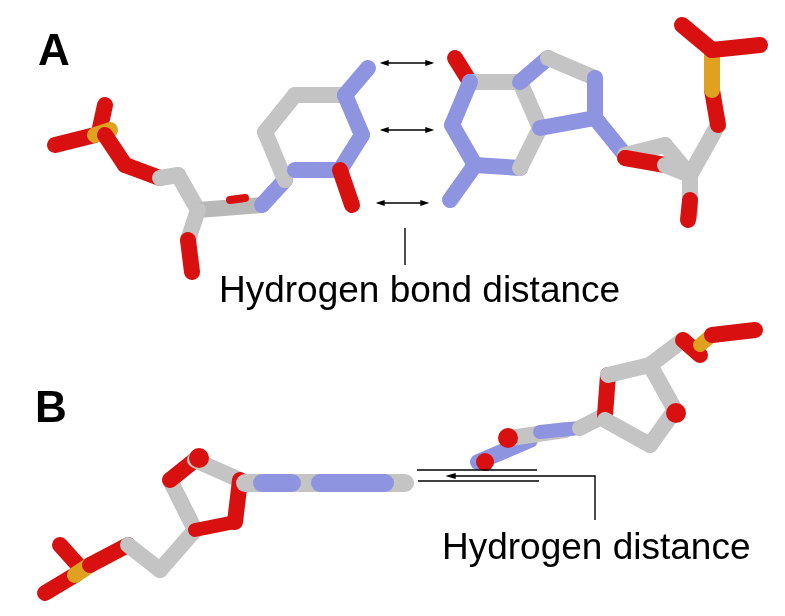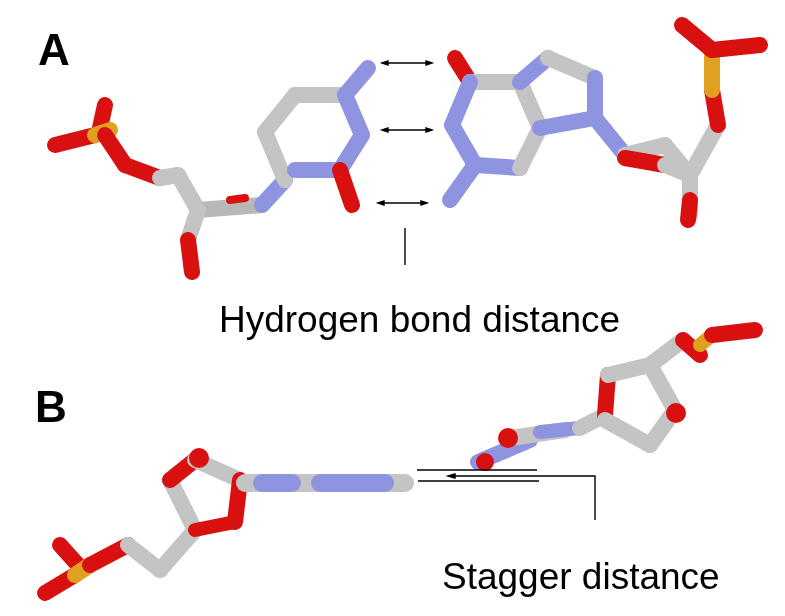--- a/index.html
+++ b/index.html
@@ -1,18 +1,18 @@
 <!DOCTYPE html>
 <html><head>
   <meta charset="utf-8">
   <style>
     html, body { margin: 0; padding: 0; background: #ffffff; }
     body { width: 785px; height: 616px; position: relative; overflow: hidden; font-family: "Liberation Sans", sans-serif; }
     .panel-label { position: absolute; font-weight: bold; font-size: 44px; color: #000; line-height: 1; font-family: "Liberation Sans", sans-serif; }
-    .caption { position: absolute; font-size: 37px; color: #000; line-height: 1; font-family: "Liberation Sans", sans-serif; white-space: nowrap; margin-top: 30px; }
+    .caption { position: absolute; font-size: 37px; color: #000; line-height: 1; font-family: "Liberation Sans", sans-serif; white-space: nowrap; }
     svg.figure { position: absolute; left: 0; top: 0; }
   </style>
 </head>
 <body>
 
 <svg class="figure" width="785" height="616" viewBox="0 0 785 616">
   <defs>
     <linearGradient id="gC" x1="0" y1="0" x2="0" y2="1">
       <stop offset="0" stop-color="#f0f0f0"></stop>
         <stop offset="0.5" stop-color="#c8c8c8"></stop>
@@ -129,13 +129,13 @@
     <line x1="417" y1="470" x2="537" y2="470"></line>
     <line x1="418" y1="481" x2="539" y2="481"></line>
     <polyline points="452,476 595,476 595,520"></polyline>
     <polygon points="448,476 455,474 455,478" fill="#000"></polygon>
   </g>
 </svg>
 
 <div class="panel-label" style="left:38px; top:28px;">A</div>
 <div class="caption" style="left:219px; top:271px;">Hydrogen bond distance</div>
 <div class="panel-label" style="left:35px; top:385px;">B</div>
-<div class="caption" style="left:442px; top:528px;">Stagger distance</div>
+<div class="caption" style="left:442px; top:528px;">Hydrogen distance</div>
 
 </body></html>

